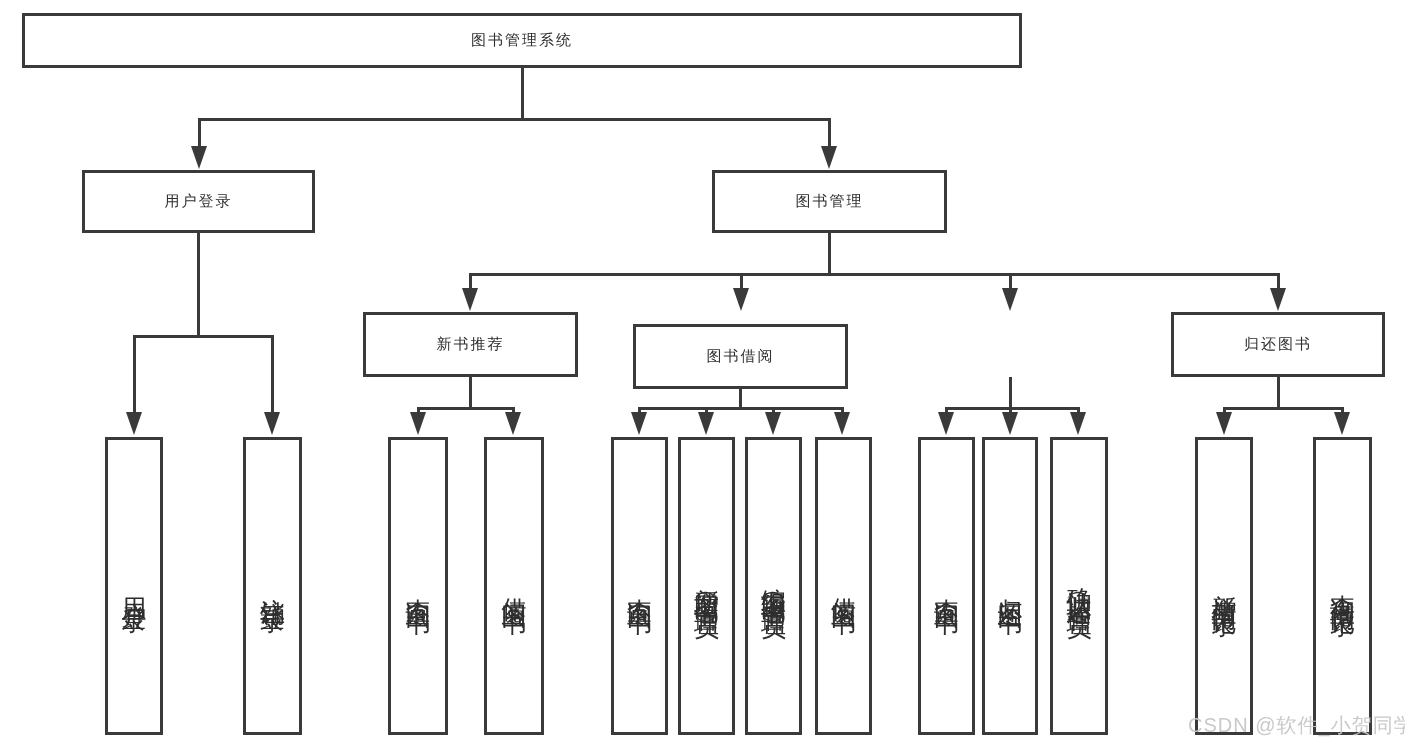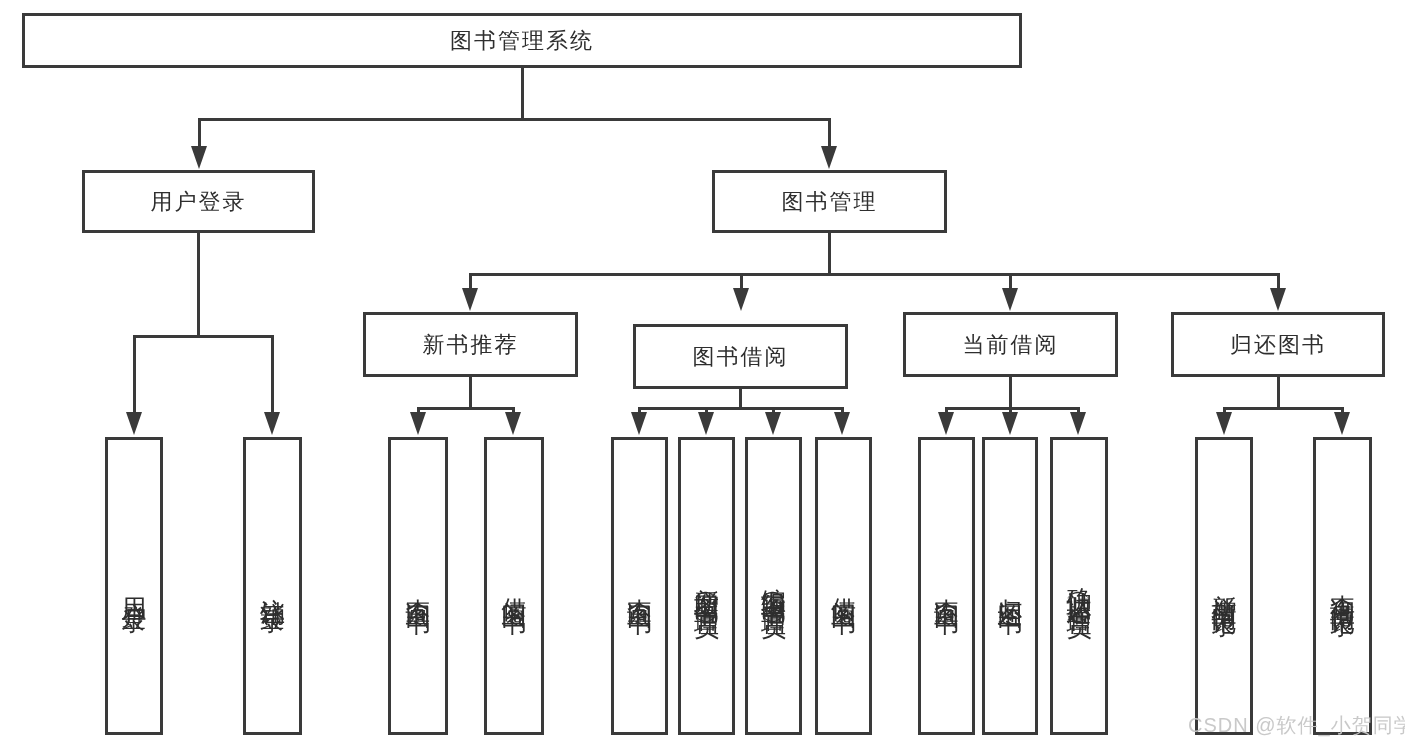--- a/index.html
+++ b/index.html
@@ -4,21 +4,21 @@
 <style>
   html,body{margin:0;padding:0;background:#fff;}
   .canvas{
     position:relative;width:1405px;height:747px;background:#ffffff;
     font-family:"Liberation Sans",sans-serif;overflow:hidden;
   }
   .hbox,.vbox{
     position:absolute;box-sizing:border-box;border:3px solid #3a3a3a;background:#fff;
     display:flex;align-items:center;justify-content:center;color:#2e2e2e;
   }
-  .hbox{font-size:22px;letter-spacing:2px;}
+  .hbox{font-size:15px;letter-spacing:2px;}
   .vbox span{
     writing-mode:vertical-rl;text-orientation:mixed;
     font-size:25px;line-height:1;letter-spacing:4px;color:#2e2e2e;
   }
   .vl{position:absolute;width:3px;background:#3a3a3a;}
   .hl{position:absolute;height:3px;background:#3a3a3a;}
   .ar{
     position:absolute;width:0;height:0;
     border-left:8px solid transparent;border-right:8px solid transparent;
     border-top:23px solid #3a3a3a;
@@ -102,23 +102,20 @@
   <div class="hbox" style="left:712px;top:170px;width:235px;height:63px">
     <span>图书管理</span>
   </div>
 
   <div class="hbox" style="left:363px;top:312px;width:215px;height:65px">
     <span>新书推荐</span>
   </div>
   <div class="hbox" style="left:633px;top:324px;width:215px;height:65px">
     <span>图书借阅</span>
   </div>
-  <div class="hbox" style="left:903px;top:312px;width:215px;height:65px">
-    <span>当前借阅</span>
-  </div>
   <div class="hbox" style="left:1171px;top:312px;width:214px;height:65px">
     <span>归还图书</span>
   </div>
 
   <div class="vbox" style="left:105px;top:437px;width:58px;height:298px">
     <span>用户登录</span>
   </div>
   <div class="vbox" style="left:243px;top:437px;width:59px;height:298px">
     <span>注销登录</span>
   </div>

